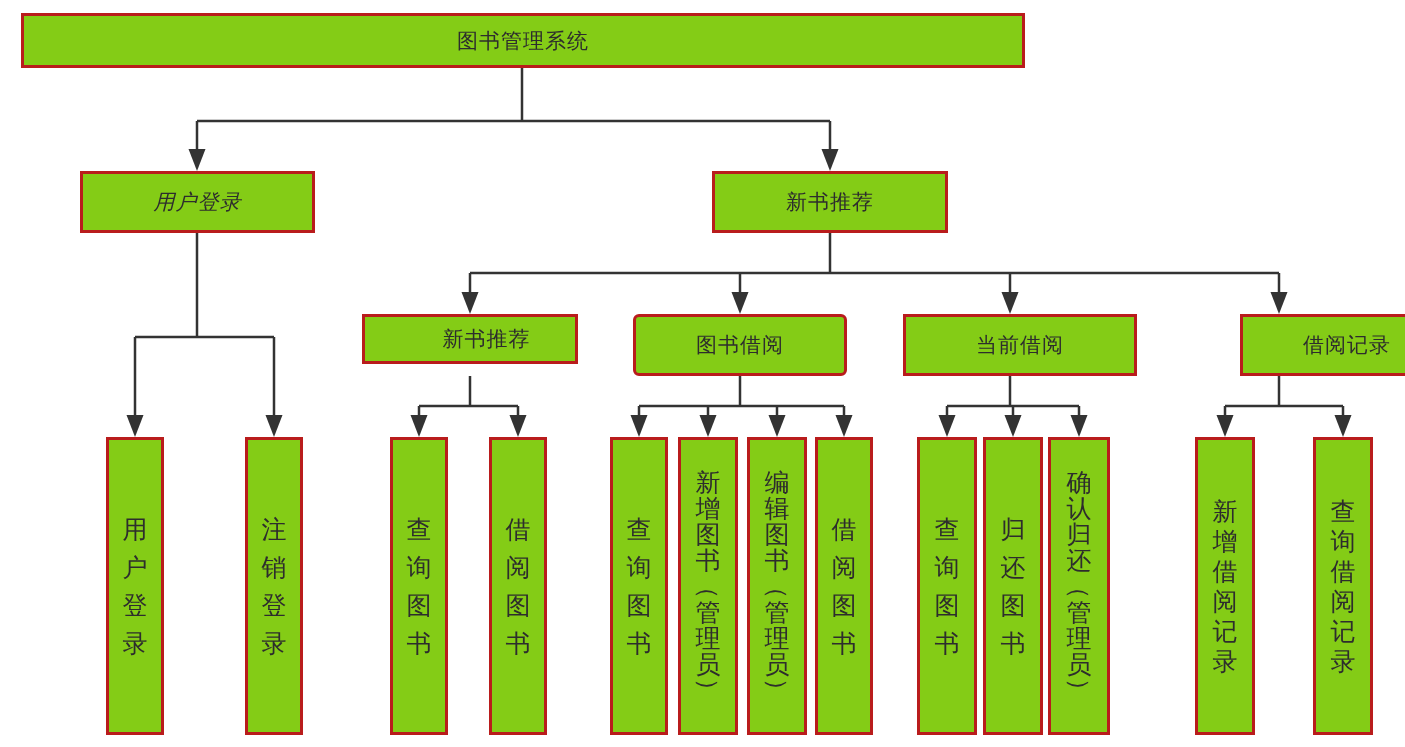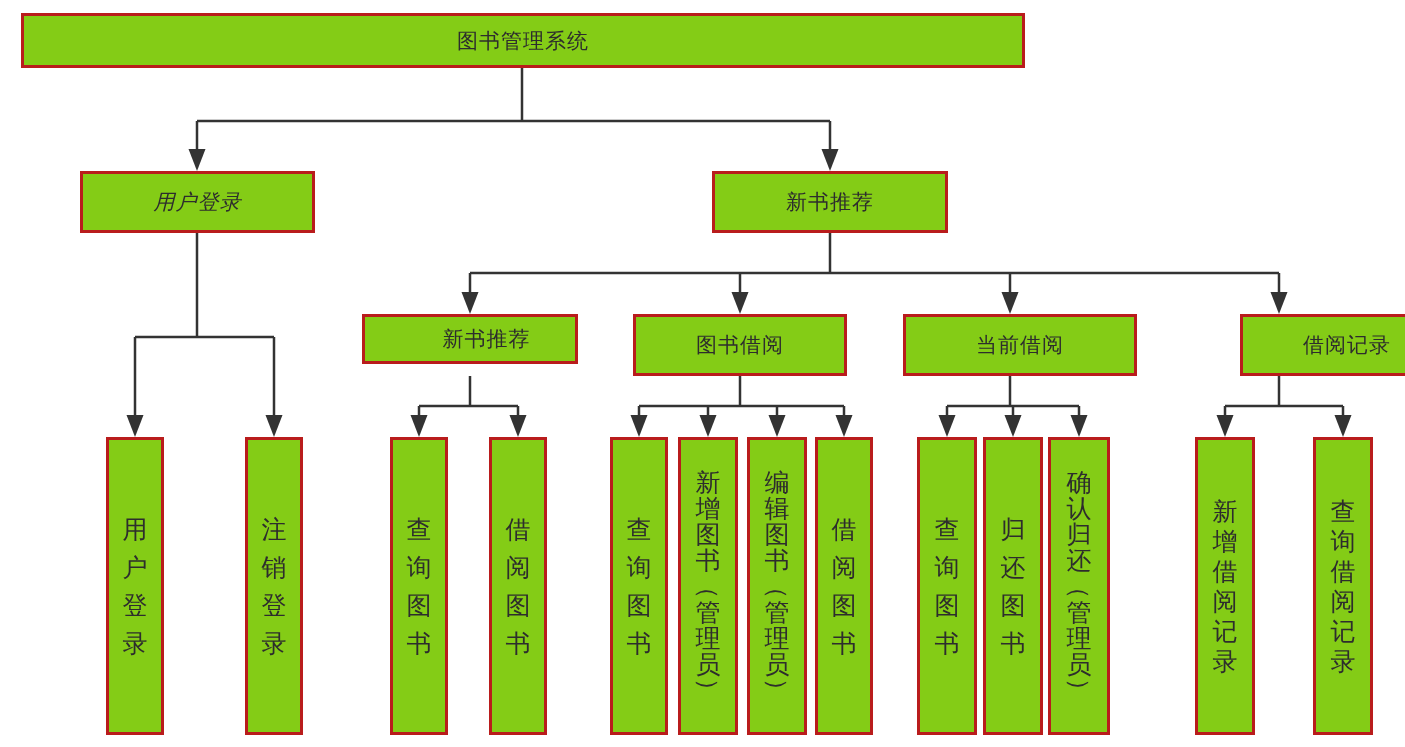--- a/index.html
+++ b/index.html
@@ -51,21 +51,21 @@
     color:rgba(168,160,160,0.95);
     letter-spacing:1px;
     white-space:nowrap;
     z-index:10;
   }
   
   .n-root{left:21px;top:13px;width:1004px;height:55px;}
   .n-l2a{left:80px;top:171px;width:235px;height:62px;font-style:italic;}
   .n-l2b{left:712px;top:171px;width:236px;height:62px;}
   .n-l3a{left:362px;top:314px;width:216px;height:50px;padding-left:33px;}
-  .n-l3b{left:633px;top:314px;width:214px;height:62px;}
+  .n-l3b{left:633px;top:314px;width:214px;height:62px;border-radius:6px;}
   .n-l3c{left:903px;top:314px;width:234px;height:62px;}
   .n-l3d{left:1240px;top:314px;width:214px;height:62px;}
   .leaf{top:437px;height:298px;}
   .n-f1{left:106px;width:58px;}
   .n-f2{left:245px;width:58px;}
   .n-f3{left:390px;width:58px;}
   .n-f4{left:489px;width:58px;}
   .n-f5{left:610px;width:58px;}
   .n-f6{left:678px;width:60px;}
   .n-f7{left:747px;width:60px;}

